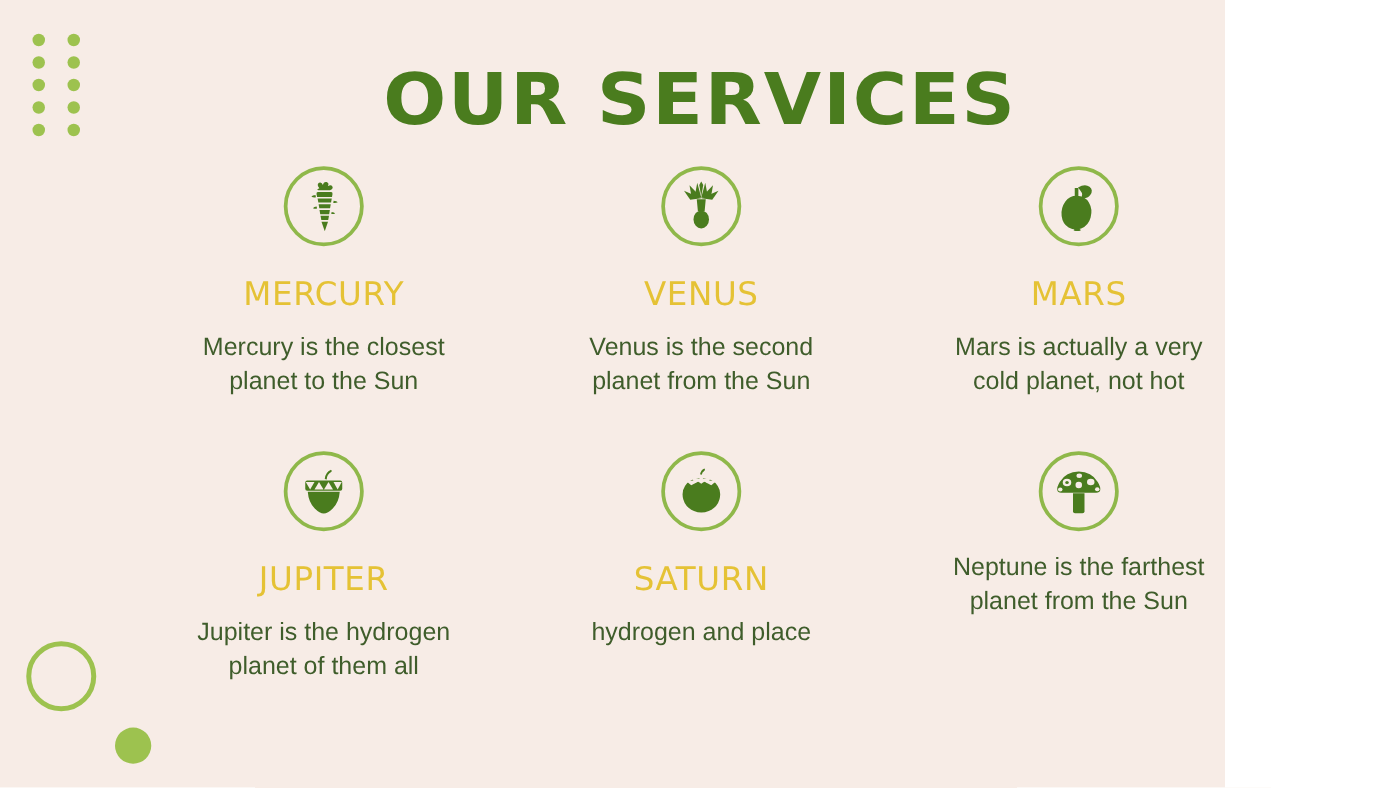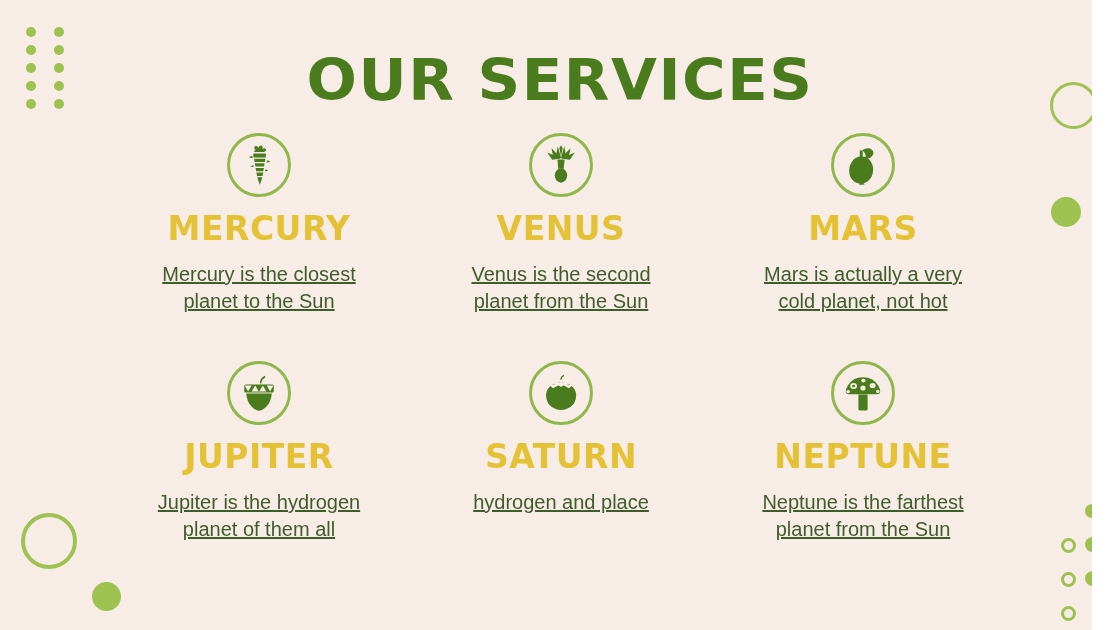--- a/index.html
+++ b/index.html
@@ -6,21 +6,21 @@
   html, body {
     margin: 0;
     padding: 0;
     background: #ffffff;
   }
   body {
     font-family: "Liberation Sans", sans-serif;
   }
   #slide {
     position: relative;
-    width: 1092px;
+    width: 980px;
     height: 630px;
     background: #f7ece6;
     overflow: hidden;
   }
 
   
   #title {
     position: absolute;
     top: 52px;
     left: 0;
@@ -63,38 +63,37 @@
     display: flex;
     align-items: center;
     justify-content: center;
     box-sizing: border-box;
     flex: 0 0 auto;
   }
   .icon-ring svg {
     display: block;
   }
   .card-title {
-    margin-top: 15px;
+    margin-top: 26px;
     font-family: "DejaVu Sans", sans-serif;
-    font-weight: 700;
-    font-size: 33px;
+    font-weight: 400;
+    font-size: 26px;
     letter-spacing: 0.5px;
     color: #e5c235;
     line-height: 1;
     white-space: nowrap;
   }
   .card-desc {
     margin-top: 16px;
     font-family: "Liberation Sans", sans-serif;
     font-weight: 400;
     font-size: 20px;
     line-height: 1.35;
     color: #3f5d2b;
     max-width: 250px;
-    text-decoration: underline;
   }
 
   
   .deco-dot {
     position: absolute;
     border-radius: 50%;
     background: #9dc24f;
   }
   .deco-ring {
     position: absolute;
@@ -313,21 +312,20 @@
               <ellipse cx="21.4" cy="7.6" rx="2.2" ry="1.8"></ellipse>
               <ellipse cx="6.2" cy="18.6" rx="1.8" ry="1.6"></ellipse>
               <ellipse cx="35.8" cy="18.4" rx="1.8" ry="1.6"></ellipse>
             </g>
             <g fill="#4a7c1e">
               <ellipse cx="11.6" cy="13.0" rx="1.4" ry="1.2"></ellipse>
             </g>
           </svg>
         </span>
       </div>
-      <div class="card-title">NEPTUNE</div>
       <div class="card-desc">
         <div>Neptune is the farthest</div>
         <div>planet from the Sun</div>
       </div>
     </div>
 
   </div>
 </div>
 
 </body></html>

